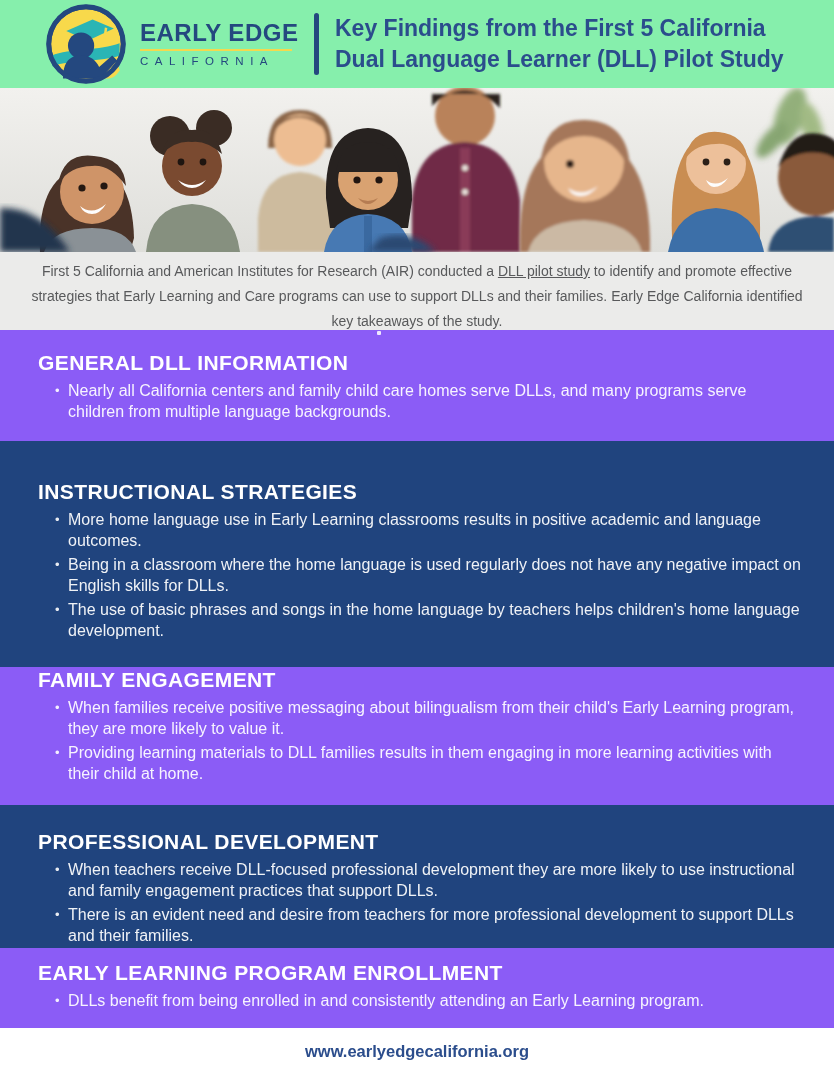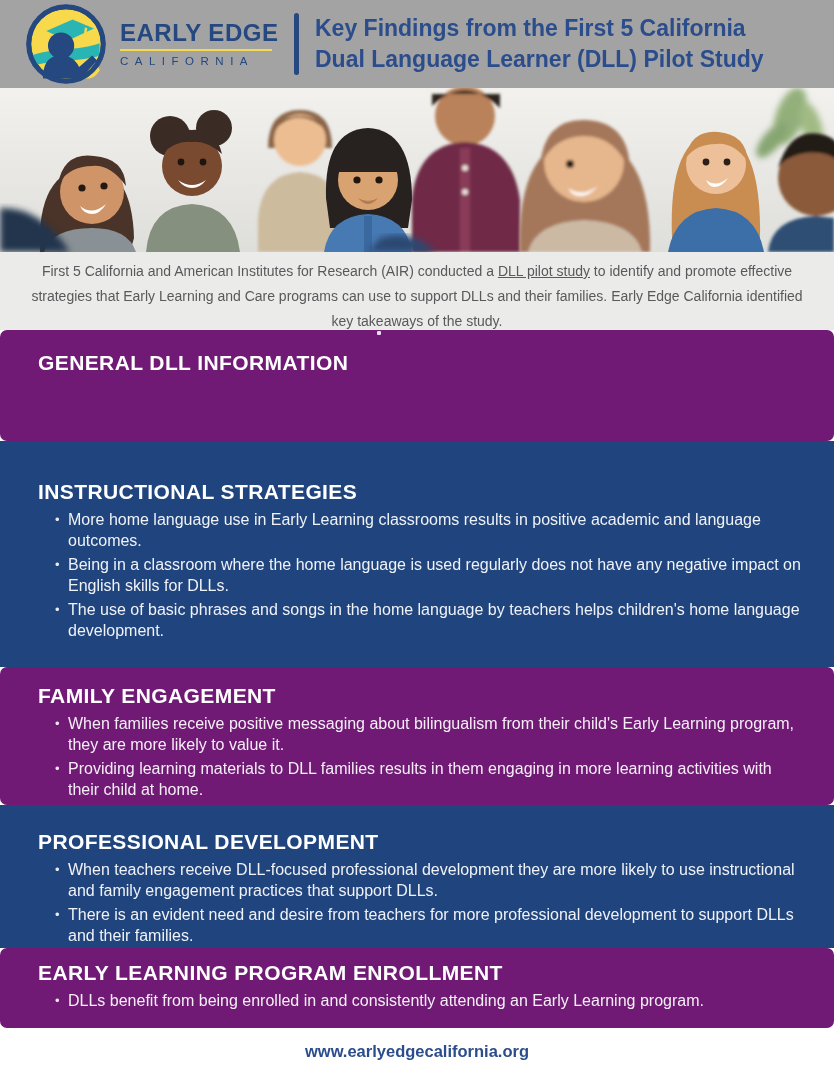--- a/index.html
+++ b/index.html
@@ -4,22 +4,22 @@
 <style>
   * { margin:0; padding:0; box-sizing:border-box; }
   body { background:#888; font-family:"Liberation Sans", sans-serif; }
   .page {
     width:834px; height:1080px; margin:0 auto; background:#ffffff;
     position:relative; overflow:hidden;
   }
 
   
   .header {
-    height:88px; background:#a3a3a3; display:flex; align-items:center;
-    padding-left:24px;
+    height:88px; background:#86efac; display:flex; align-items:center;
+    padding-left:44px;
   }
   .logo-icon { width:84px; height:82px; flex:0 0 auto; }
   .wordmark { margin-left:12px; width:152px; flex:0 0 auto; }
   .wordmark .brand1 {
     color:#24487f; font-weight:bold; font-size:24px; letter-spacing:0.5px;
     line-height:26px; white-space:nowrap;
   }
   .wordmark .rule { height:2px; background:#f5d94e; margin:3px 0 3px 0; }
   .wordmark .brand2 {
     color:#24487f; font-size:11.5px; letter-spacing:6.5px; line-height:14px;
@@ -38,38 +38,38 @@
   
   .intro {
     height:78px; background:#ebebea; color:#58595b;
     font-size:14px; line-height:25px; text-align:center;
     padding:7px 28px 0 28px;
   }
   .intro .link { text-decoration:underline; cursor:pointer; }
 
   
   .section { position:relative; padding:0 32px 0 38px; color:#ffffff; }
-  .section.teal { background:#701a75;border-radius:7px; }
+  .section.teal { background:#8b5cf6; }
   .section.blue { background:#20447e; }
   .section h2 {
     font-size:21px; font-weight:bold; letter-spacing:0.4px; line-height:26px;
     color:#ffffff;
   }
   .section ul { list-style:none; margin:4px 0 0 17px; }
   .section li {
     position:relative; padding-left:13px; font-size:16px; line-height:21px;
     color:rgba(255,255,255,0.93); margin-bottom:3px;
   }
   .section li::before {
     content:"\2022"; position:absolute; left:0; top:0; font-size:13px;
     color:rgba(255,255,255,0.9);
   }
   .s1 { height:111px; padding-top:20px; }
   .s2 { height:226px; padding-top:38px; }
-  .s3 { height:138px; padding-top:16px; }
+  .s3 { height:138px; }
   .s4 { height:143px; padding-top:24px; }
   .s5 { height:80px;  padding-top:12px; }
   .stray-dot {
     position:absolute; top:1px; left:377px; width:4px; height:4px;
     background:rgba(255,255,255,0.85); border-radius:1px;
   }
 
   
   .footer { height:52px; background:#ffffff; text-align:center; padding-top:14px; }
   .footer .site {
@@ -206,20 +206,23 @@
     </svg>
   </div>
 
   <div class="intro">
     <span>First 5 California and American Institutes for Research (AIR) conducted a </span><span class="link">DLL pilot study</span><span> to identify and promote effective strategies that Early Learning and Care programs can use to support DLLs and their families. Early Edge California identified key takeaways of the study.</span>
   </div>
 
   <div class="section teal s1">
     <div class="stray-dot"></div>
     <h2>GENERAL DLL INFORMATION</h2>
+    <ul>
+      <li>Nearly all California centers and family child care homes serve DLLs, and many programs serve children from multiple language backgrounds.</li>
+    </ul>
   </div>
 
   <div class="section blue s2">
     <h2>INSTRUCTIONAL STRATEGIES</h2>
     <ul>
       <li>More home language use in Early Learning classrooms results in positive academic and language outcomes.</li>
       <li>Being in a classroom where the home language is used regularly does not have any negative impact on English skills for DLLs.</li>
       <li>The use of basic phrases and songs in the home language by teachers helps children's home language development.</li>
     </ul>
   </div>

